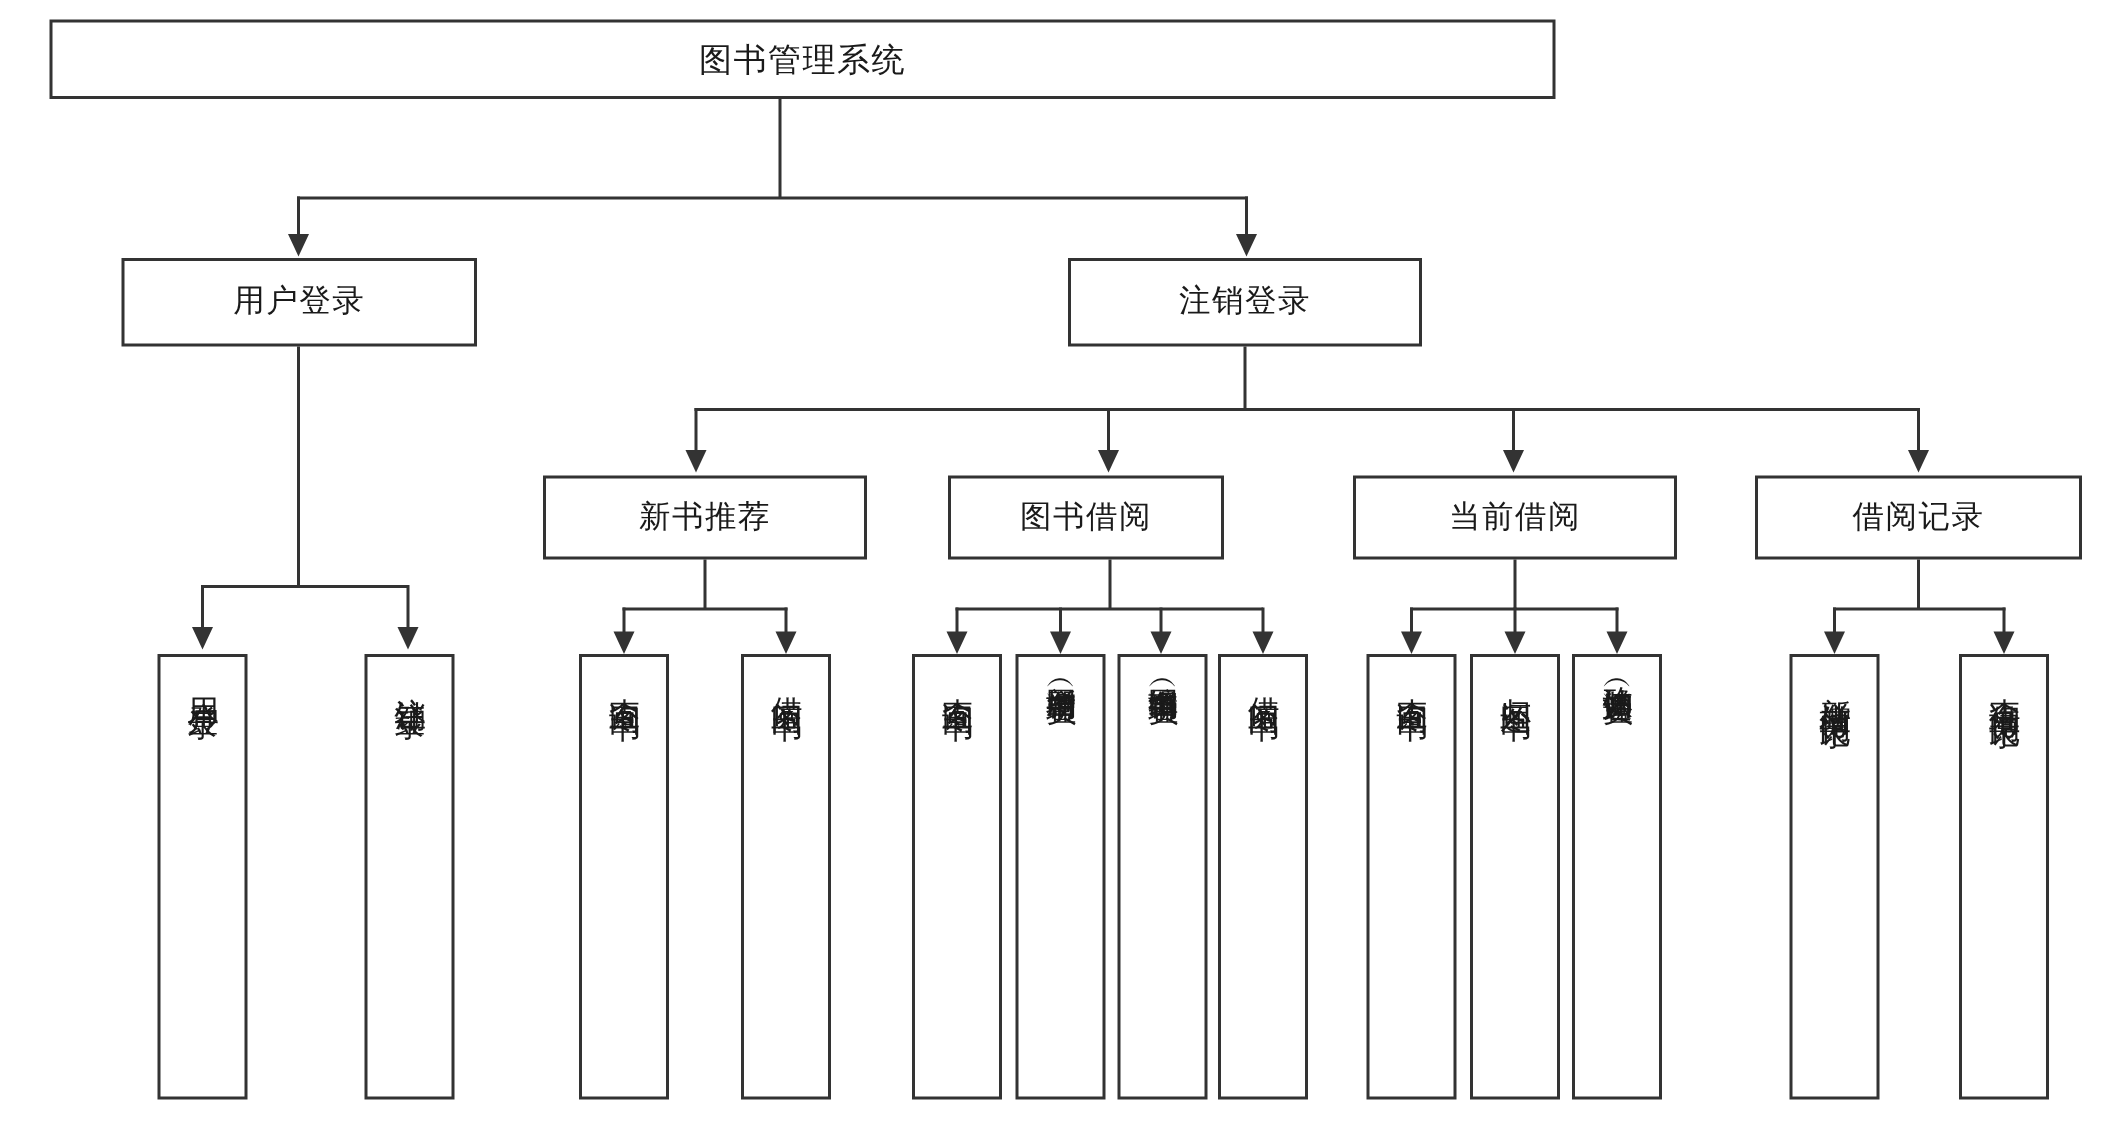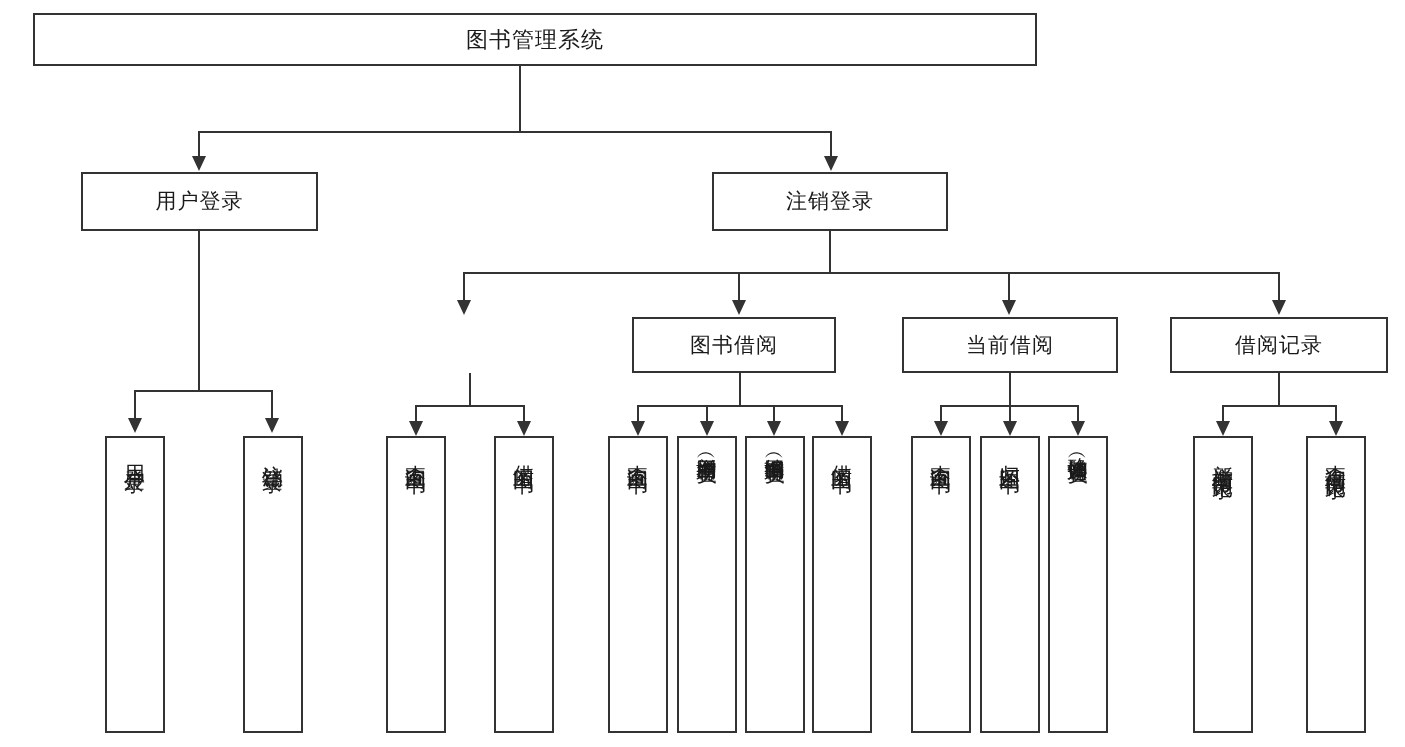--- a/index.html
+++ b/index.html
@@ -127,21 +127,24 @@
   <div class="edge h" style="left:463px; top:272px; width:817px; height:2px;"></div>
   <div class="edge v" style="left:463px; top:272px; width:2px; height:29px;"></div>
   <div class="arrow" style="left:457px; top:300px;"></div>
   <div class="edge v" style="left:738px; top:272px; width:2px; height:29px;"></div>
   <div class="arrow" style="left:732px; top:300px;"></div>
   <div class="edge v" style="left:1008px; top:272px; width:2px; height:29px;"></div>
   <div class="arrow" style="left:1002px; top:300px;"></div>
   <div class="edge v" style="left:1278px; top:272px; width:2px; height:29px;"></div>
   <div class="arrow" style="left:1272px; top:300px;"></div>
 
-  <div class="node horiz" style="left:632px; top:317px; width:204px; height:56px;">
+  <div class="node horiz" style="left:362px; top:317px; width:216px; height:56px;">
+    <span class="label">新书推荐</span>
+  </div>
+  <div class="node horiz" style="left:632px; top:317px; width:184px; height:56px;">
     <span class="label">图书借阅</span>
   </div>
   <div class="node horiz" style="left:1170px; top:317px; width:218px; height:56px;">
     <span class="label">借阅记录</span>
   </div>
   <div class="node horiz" style="left:902px; top:317px; width:216px; height:56px;">
     <span class="label">当前借阅</span>
   </div>
 
   <div class="edge v" style="left:469px; top:373px; width:2px; height:33px;"></div>

